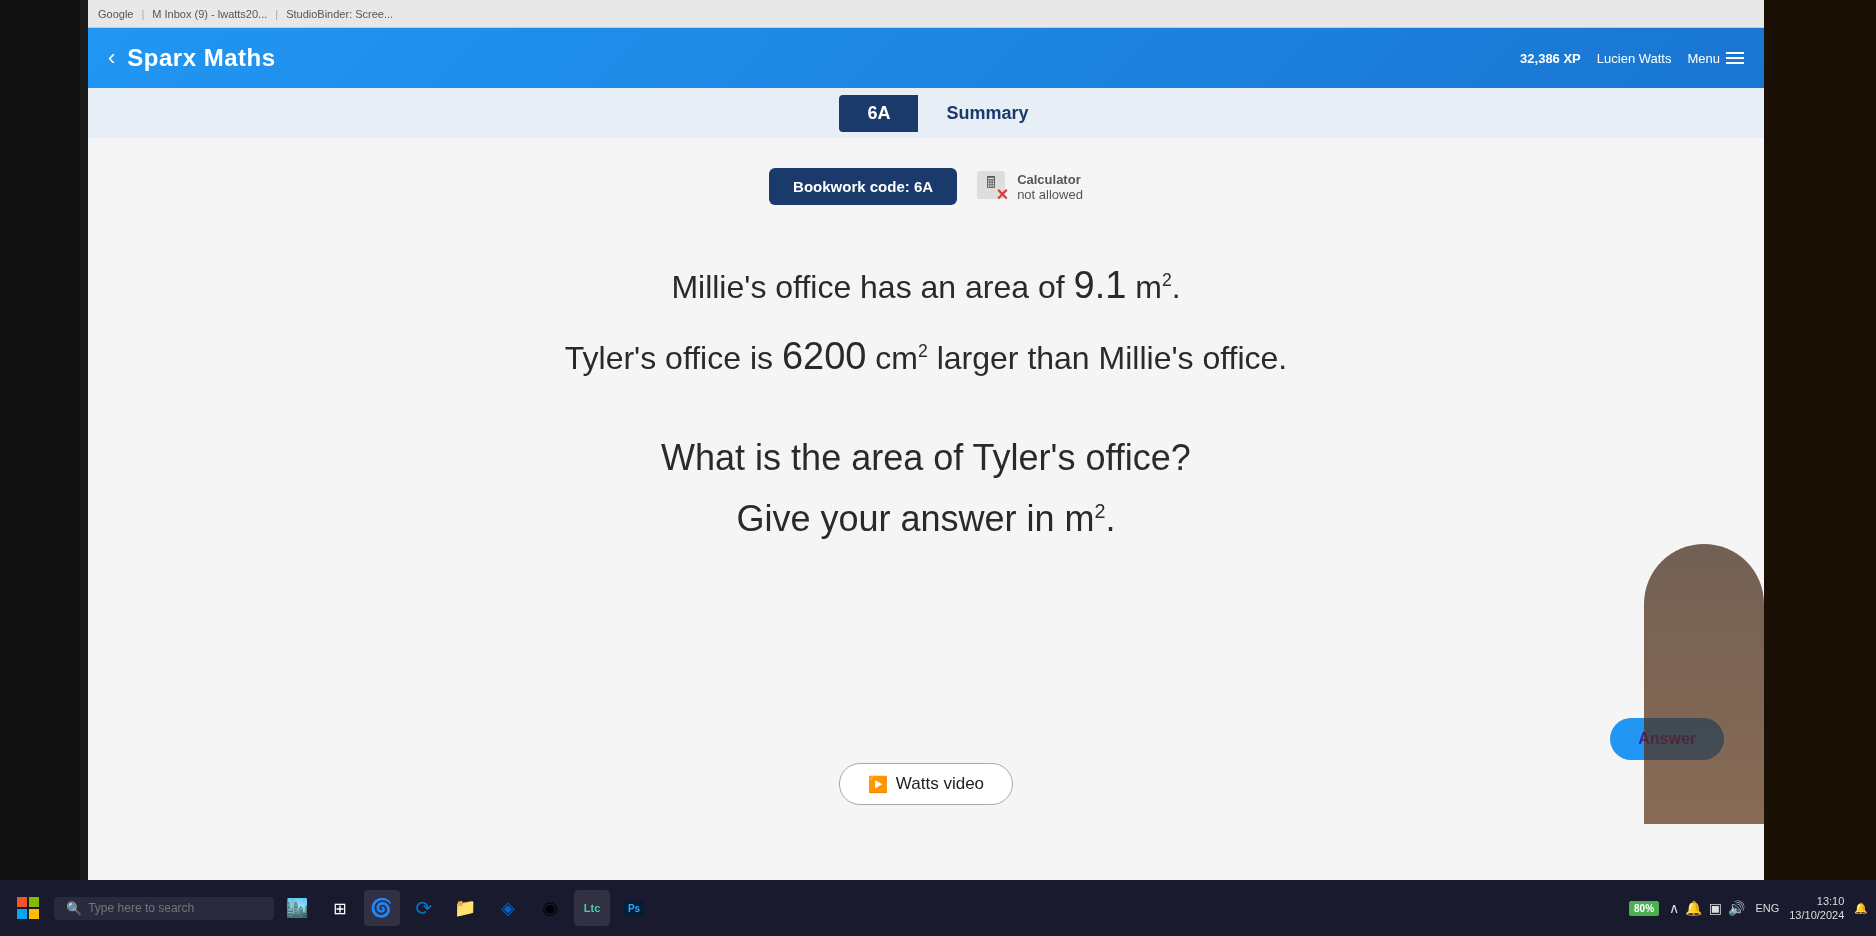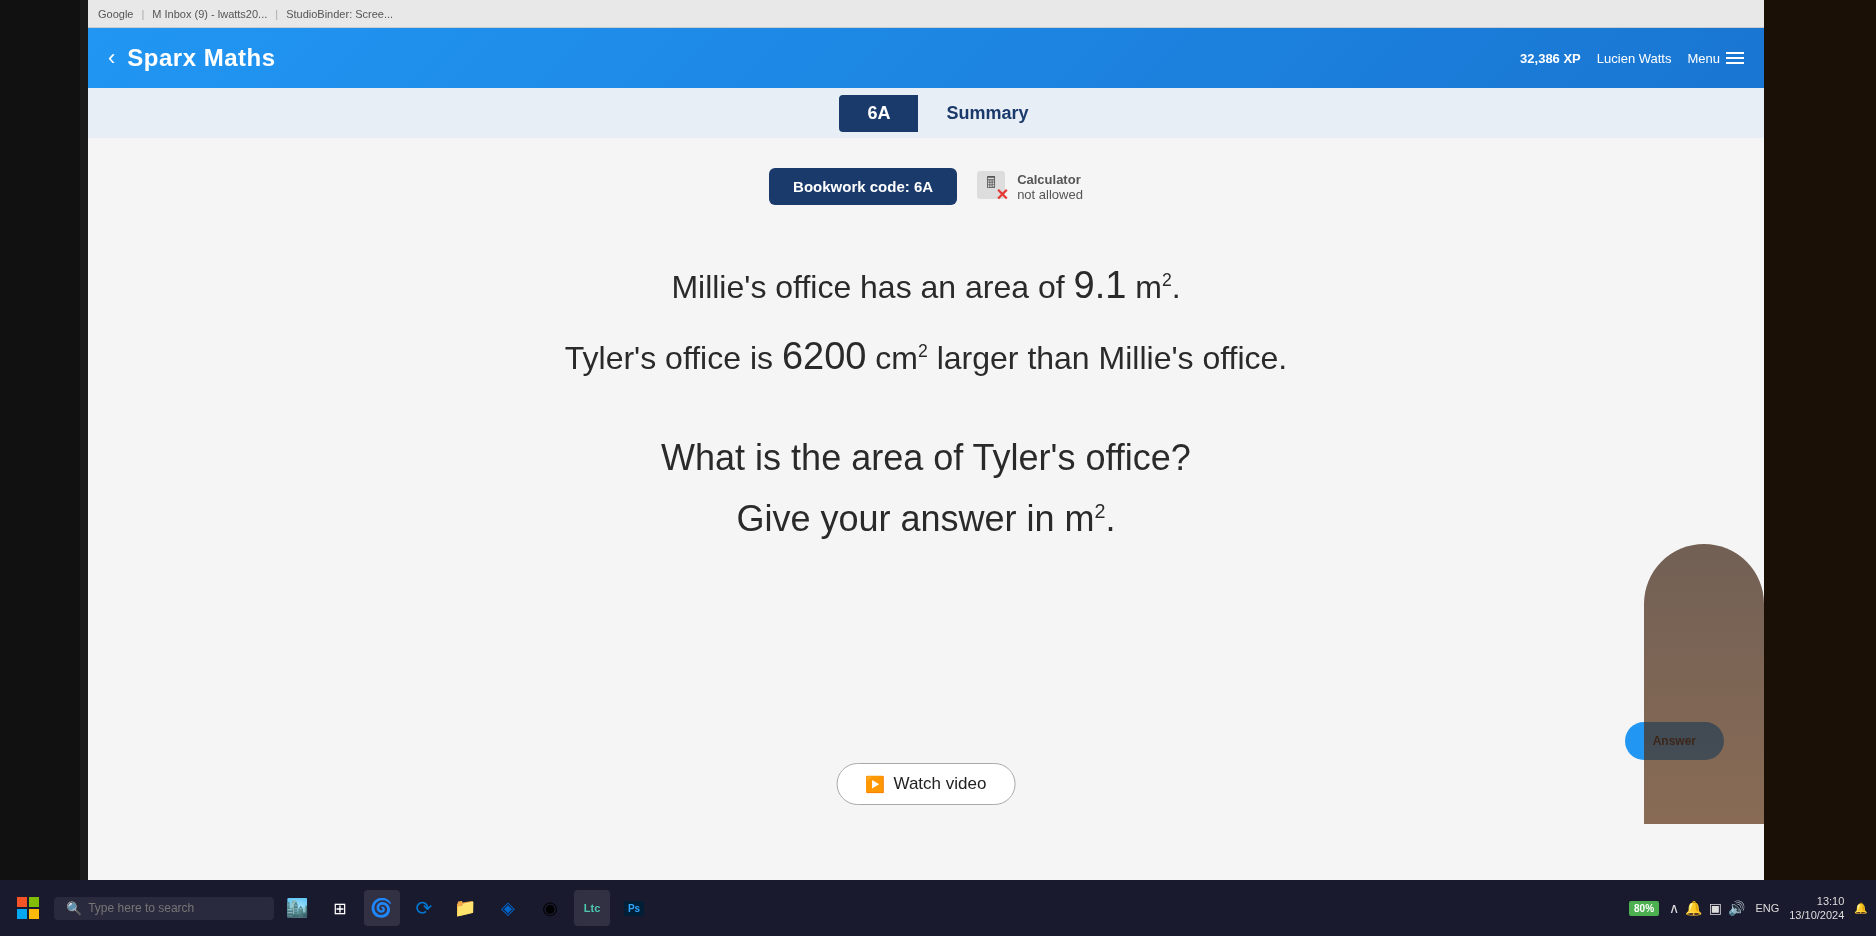--- a/index.html
+++ b/index.html
@@ -250,24 +250,24 @@
       font-size: 38px;
       font-weight: 400;
     }
 
     
     .answer-btn {
       position: absolute;
       bottom: 120px;
       right: 40px;
       background: #2196F3;
-      color: #0f172a;
+      color: #4c1d95;
       padding: 12px 28px;
       border-radius: 25px;
-      font-size: 12px;
+      font-size: 16px;
       font-weight: 600;
       cursor: pointer;
       border: none;
       text-align: center;
     }
 
     
     .watch-video-btn {
       position: absolute;
       bottom: 75px;
@@ -457,21 +457,21 @@
       </p>
       <p class="question-ask">
         Give your answer in m<sup>2</sup>.
       </p>
     </div>
 
     <button class="answer-btn">Answer</button>
 
     <button class="watch-video-btn">
       <span class="video-icon">▶️</span>
-      <span>Watch video</span>
+      <span>Watts video</span>
     </button>
 
   </div>
 
   <div class="person-bg"></div>
 
 </div>
 
 <div class="taskbar">
 

